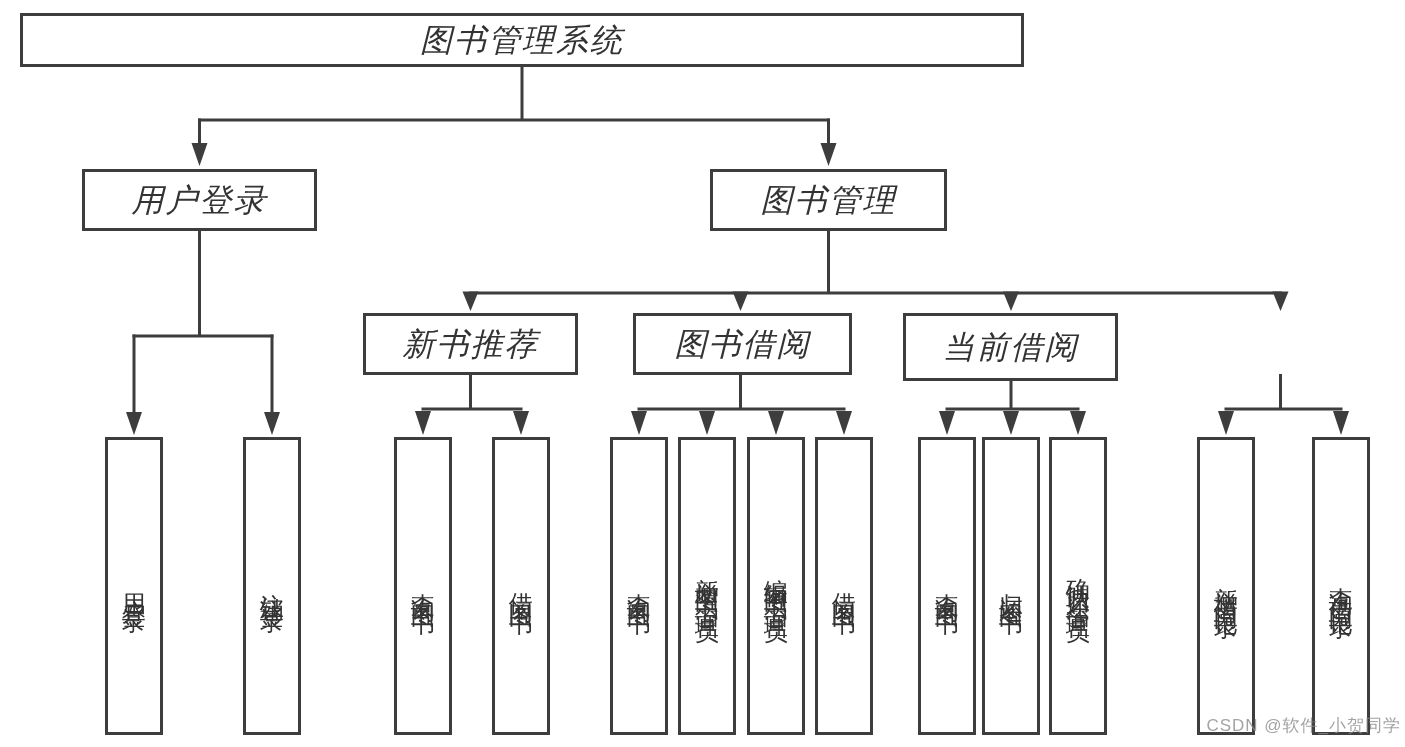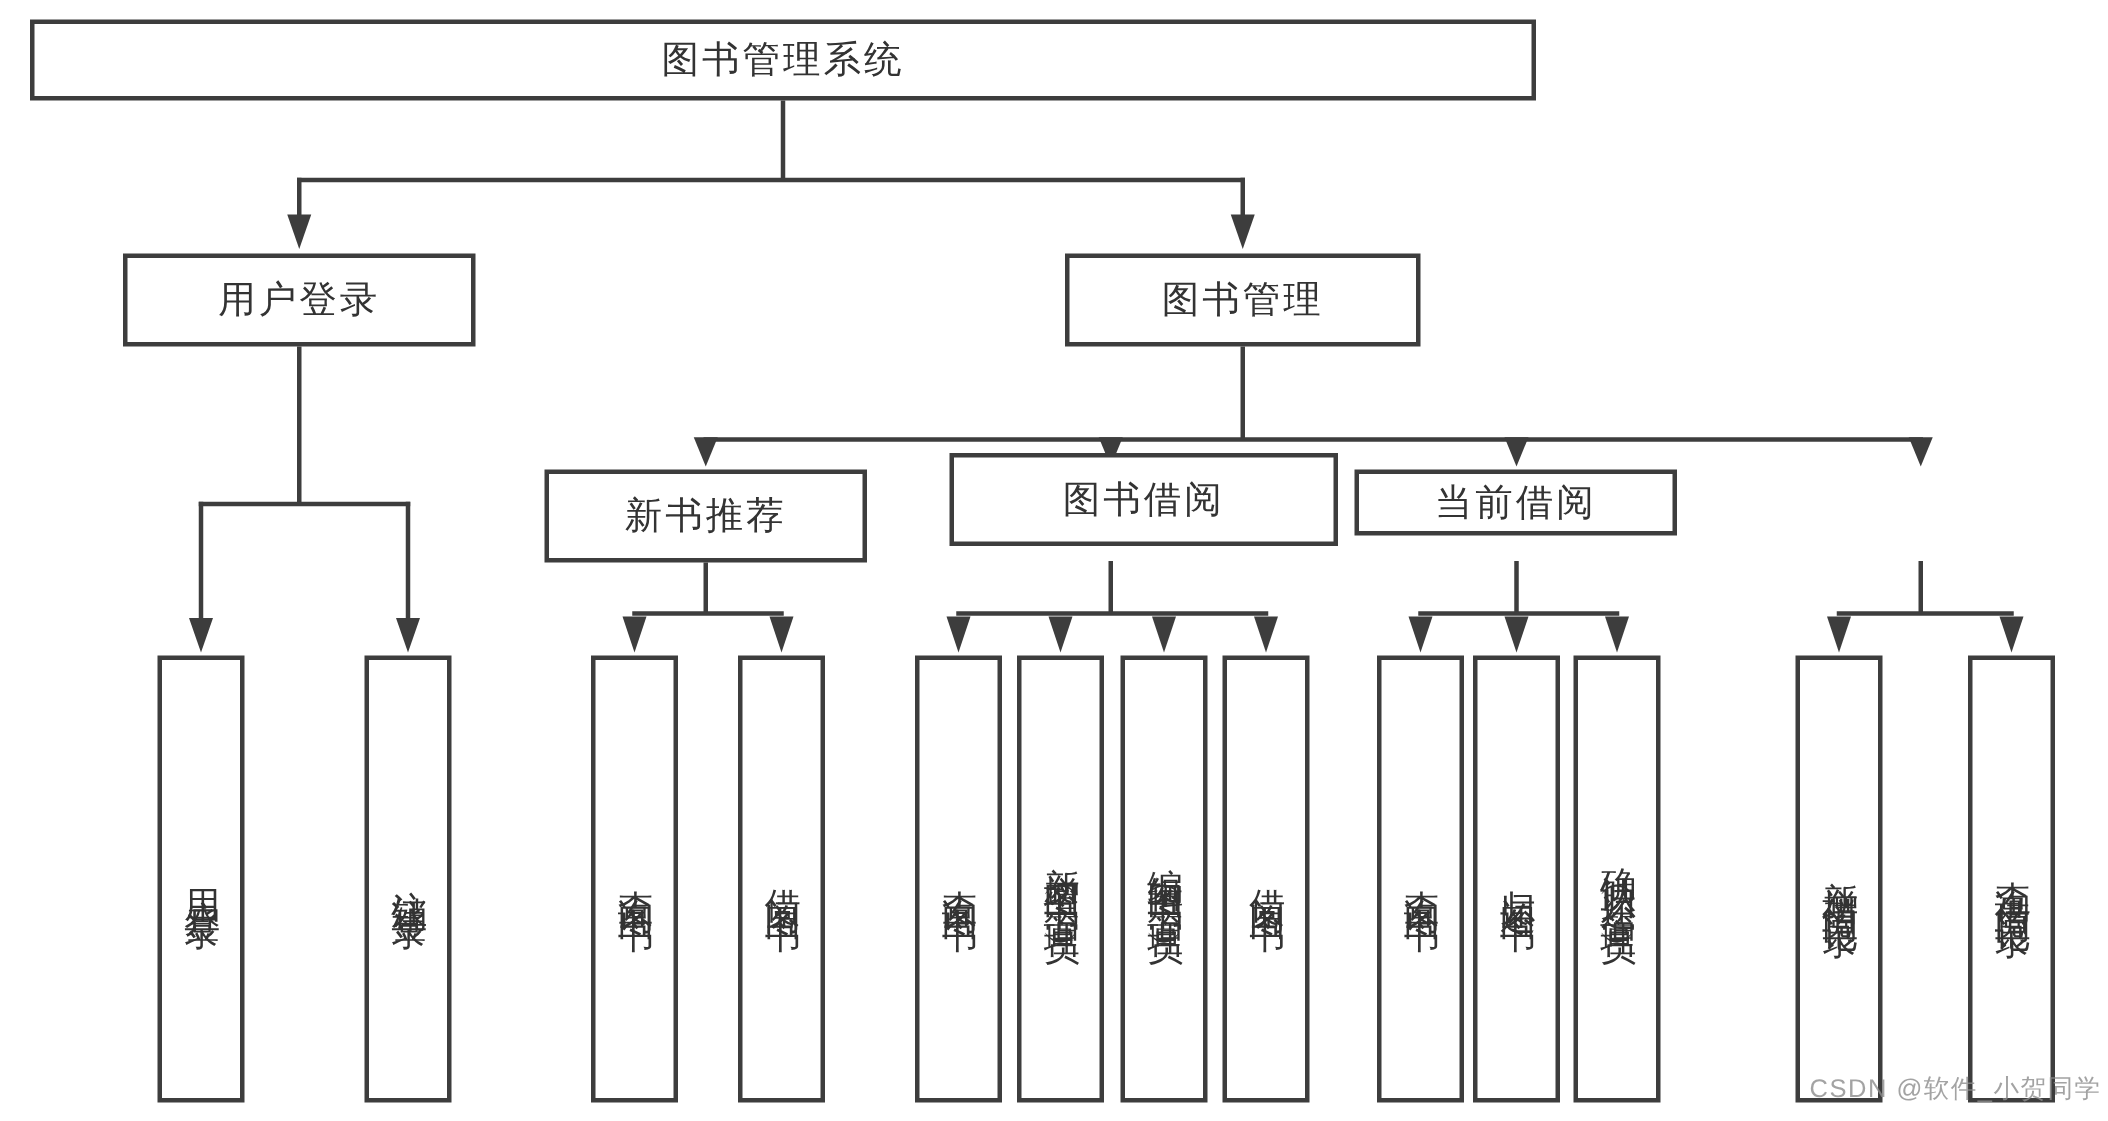--- a/index.html
+++ b/index.html
@@ -9,21 +9,21 @@
   }
   svg.connectors{position:absolute;left:0;top:0;z-index:1;}
   svg.connectors line{stroke:#3d3d3d;stroke-width:3;}
   svg.connectors polygon{fill:#3d3d3d;stroke:none;}
   .box{
     position:absolute;box-sizing:border-box;background:#ffffff;
     border:3px solid #3d3d3d;color:#333333;z-index:2;
     display:flex;align-items:center;justify-content:center;
     text-align:center;line-height:1.15;
   }
-  .box.h{font-size:25px;letter-spacing:2px;}
+  .box.h{font-size:32px;letter-spacing:2px;font-style:italic;}
   .box.v{
     writing-mode:vertical-rl;text-orientation:mixed;
     font-size:24px;letter-spacing:6px;
   }
   .watermark{
     position:absolute;right:4px;top:714px;z-index:3;
     font-size:17px;color:rgba(140,140,140,0.8);letter-spacing:1px;
     white-space:nowrap;
   }
 </style>
@@ -92,22 +92,22 @@
       <polygon points="1333,411 1349,411 1341,435"></polygon>
     </g>
   </svg>
 
   <div class="box h" style="left:20px;top:13px;width:1004px;height:54px">图书管理系统</div>
 
   <div class="box h" style="left:82px;top:169px;width:235px;height:62px">用户登录</div>
   <div class="box h" style="left:710px;top:169px;width:237px;height:62px">图书管理</div>
 
   <div class="box h" style="left:363px;top:313px;width:215px;height:62px">新书推荐</div>
-  <div class="box h" style="left:633px;top:302px;width:259px;height:62px">图书借阅</div>
-  <div class="box h" style="left:903px;top:313px;width:215px;height:44px">当前借阅</div>
+  <div class="box h" style="left:633px;top:313px;width:219px;height:62px">图书借阅</div>
+  <div class="box h" style="left:903px;top:313px;width:215px;height:68px">当前借阅</div>
 
   <div class="box v" style="left:105px;top:437px;width:58px;height:298px">用户登录</div>
   <div class="box v" style="left:243px;top:437px;width:58px;height:298px">注销登录</div>
 
   <div class="box v" style="left:394px;top:437px;width:58px;height:298px">查询图书</div>
   <div class="box v" style="left:492px;top:437px;width:58px;height:298px">借阅图书</div>
 
   <div class="box v" style="left:610px;top:437px;width:58px;height:298px">查询图书</div>
   <div class="box v" style="left:678px;top:437px;width:58px;height:298px">新增图书（管理员）</div>
   <div class="box v" style="left:747px;top:437px;width:58px;height:298px">编辑图书（管理员）</div>

